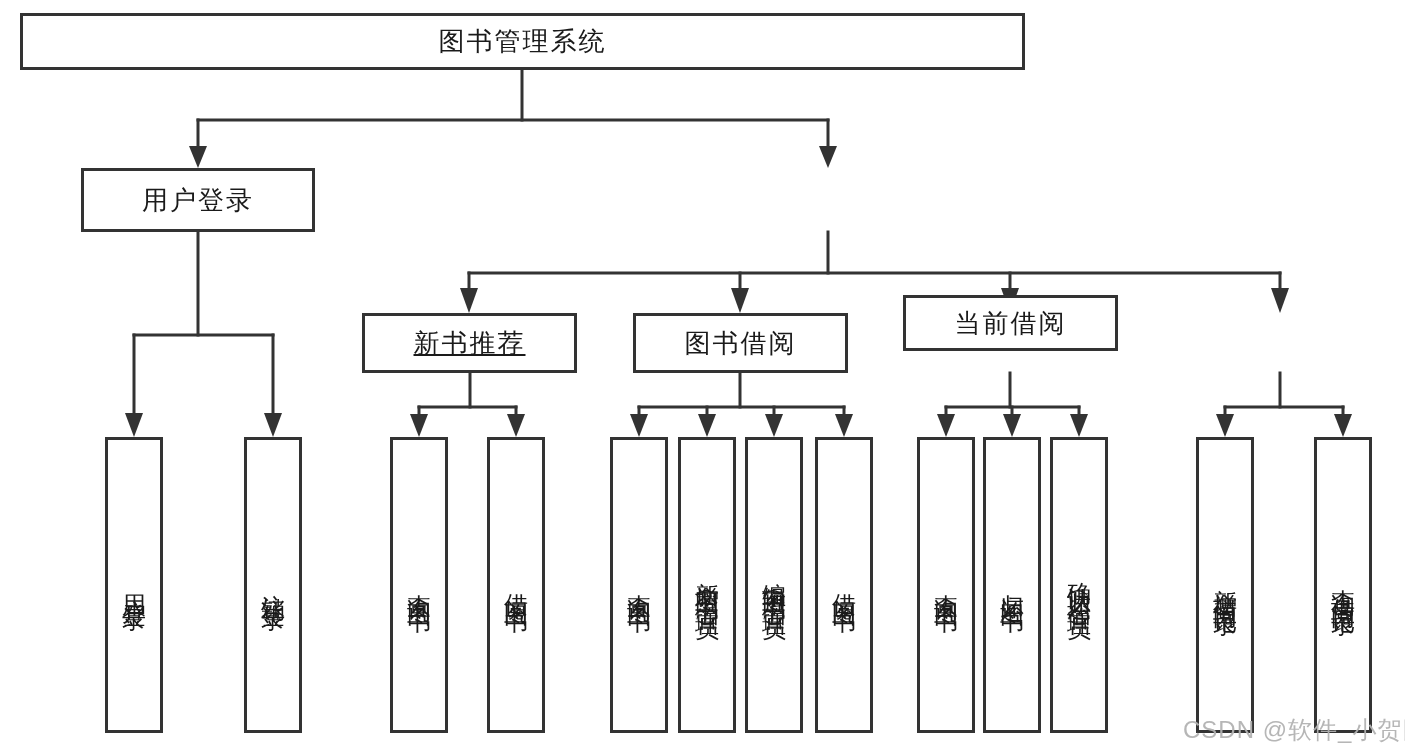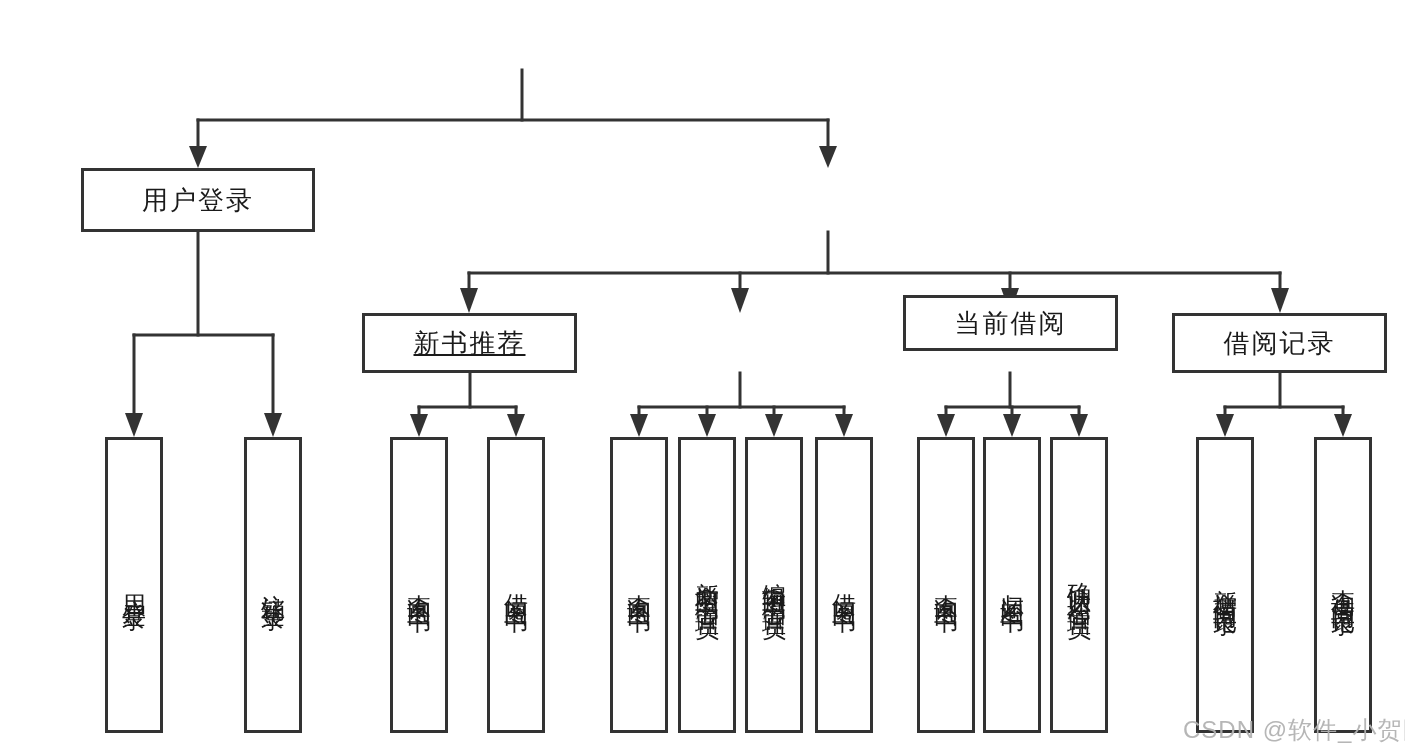--- a/index.html
+++ b/index.html
@@ -118,26 +118,27 @@
     <polygon points="1070,414 1088,414 1079,437" stroke="none"></polygon>
 
     <line x1="1280" y1="373" x2="1280" y2="407"></line>
     <line x1="1225" y1="407" x2="1343" y2="407"></line>
     <line x1="1225" y1="407" x2="1225" y2="416"></line>
     <polygon points="1216,414 1234,414 1225,437" stroke="none"></polygon>
     <line x1="1343" y1="407" x2="1343" y2="416"></line>
     <polygon points="1334,414 1352,414 1343,437" stroke="none"></polygon>
   </svg>
 
+  <div class="box h" style="left:20px; top:13px; width:1005px; height:57px;">图书管理系统</div>
 
   <div class="box h" style="left:81px; top:168px; width:234px; height:64px;">用户登录</div>
 
   <div class="box h" style="left:362px; top:313px; width:215px; height:60px;text-decoration:underline;">新书推荐</div>
+  <div class="box h" style="left:633px; top:313px; width:215px; height:60px;">图书借阅</div>
   <div class="box h" style="left:903px; top:295px; width:215px; height:56px;">当前借阅</div>
-  <div class="box h" style="left:1172px; top:313px; width:215px; height:60px;">借阅记录</div>
 
   <div class="box v" style="left:105px; top:437px; width:58px; height:296px;">用户登录</div>
   <div class="box v" style="left:244px; top:437px; width:58px; height:296px;">注销登录</div>
 
   <div class="box v" style="left:390px; top:437px; width:58px; height:296px;">查询图书</div>
   <div class="box v" style="left:487px; top:437px; width:58px; height:296px;">借阅图书</div>
 
   <div class="box v" style="left:610px; top:437px; width:58px; height:296px;">查询图书</div>
   <div class="box v" style="left:678px; top:437px; width:58px; height:296px;">新增图书（管理员）</div>
   <div class="box v" style="left:745px; top:437px; width:58px; height:296px;">编辑图书（管理员）</div>

